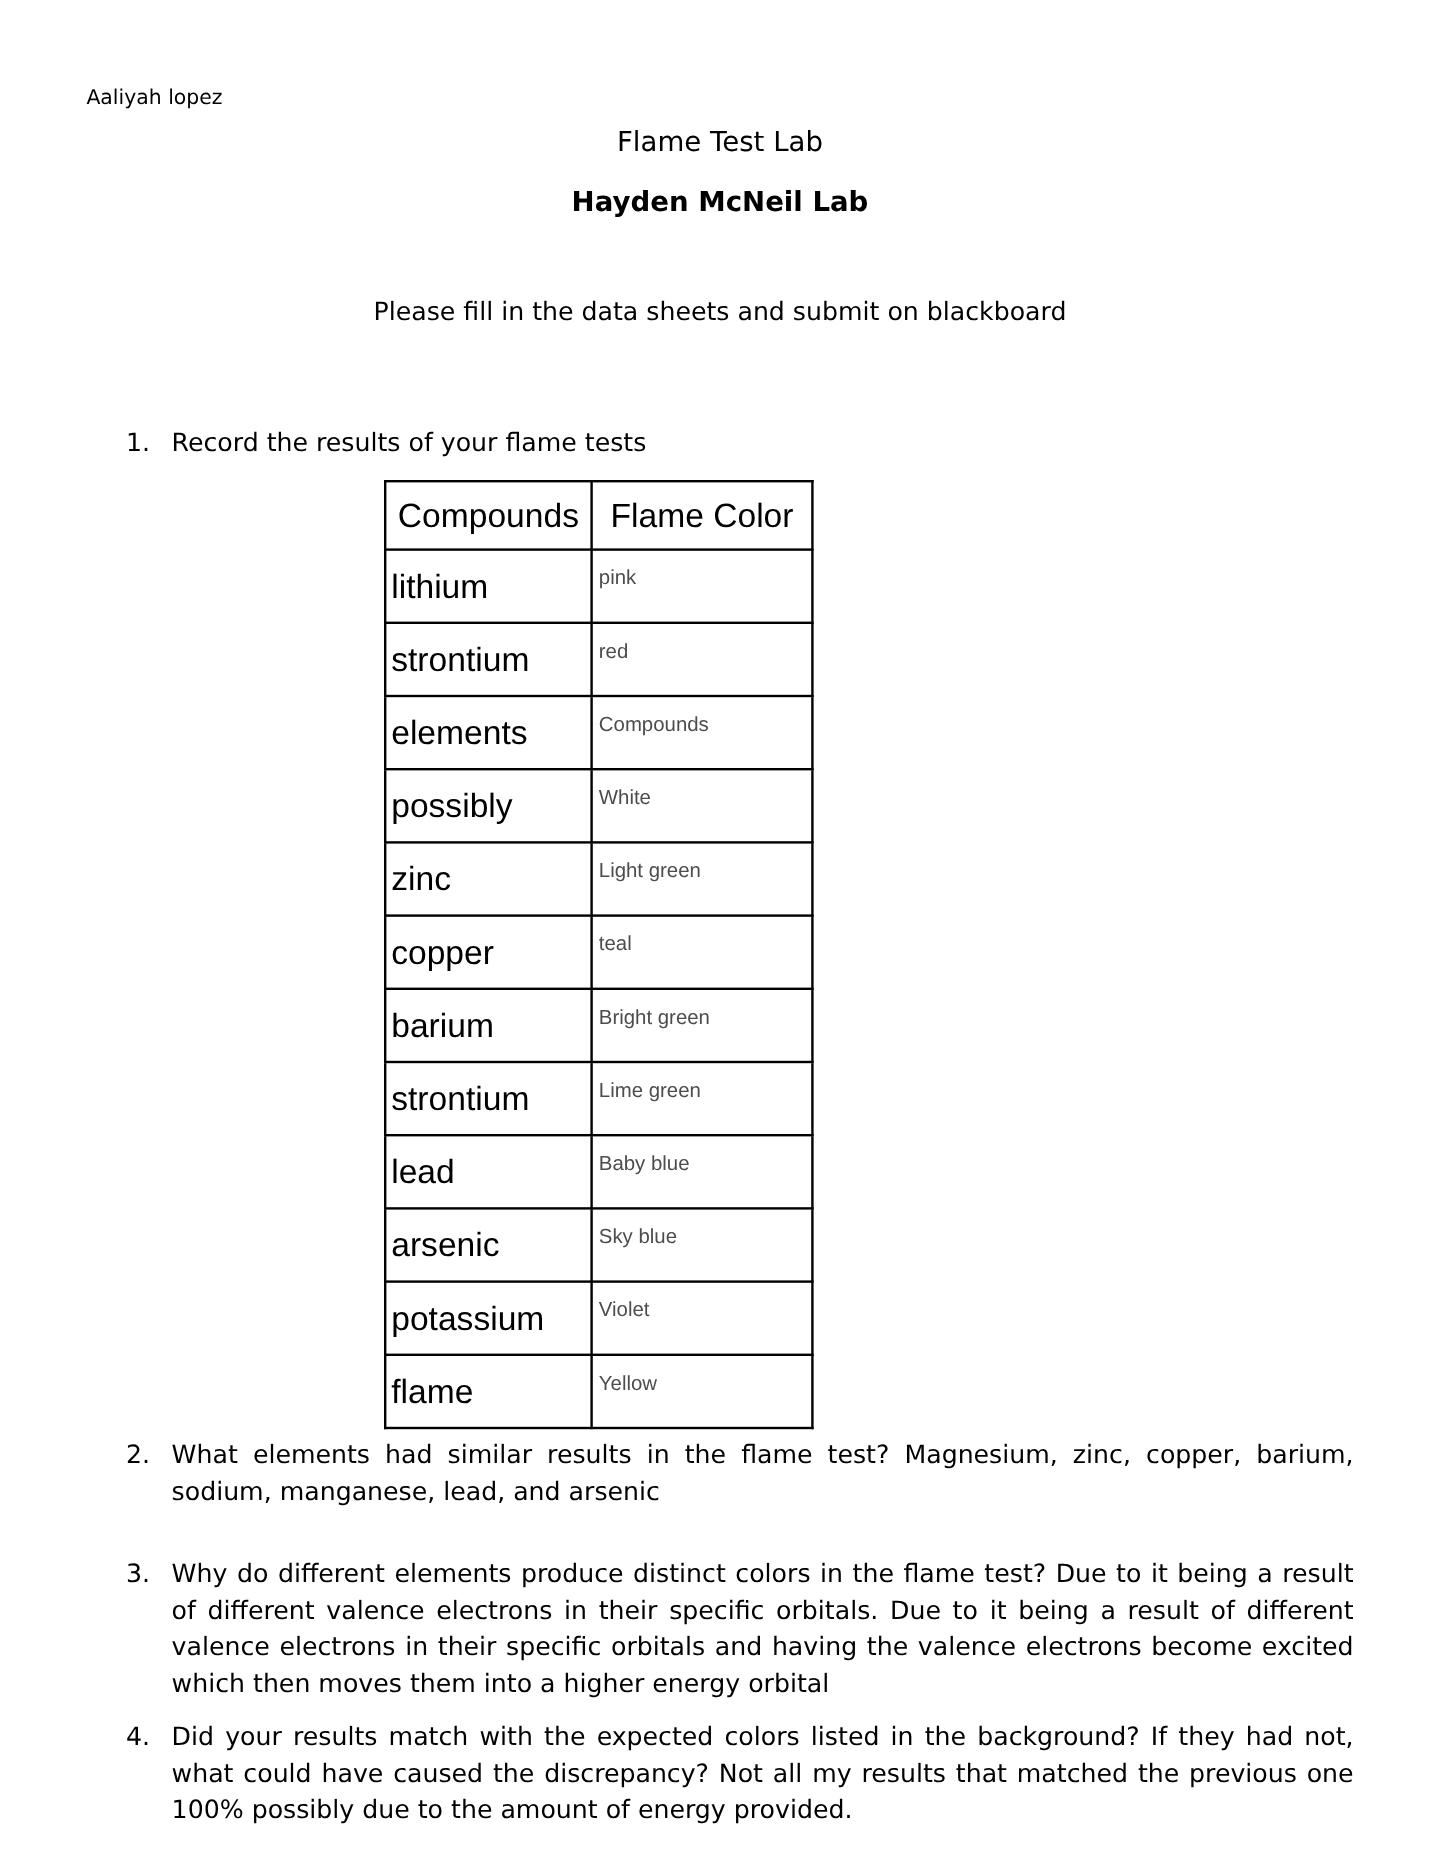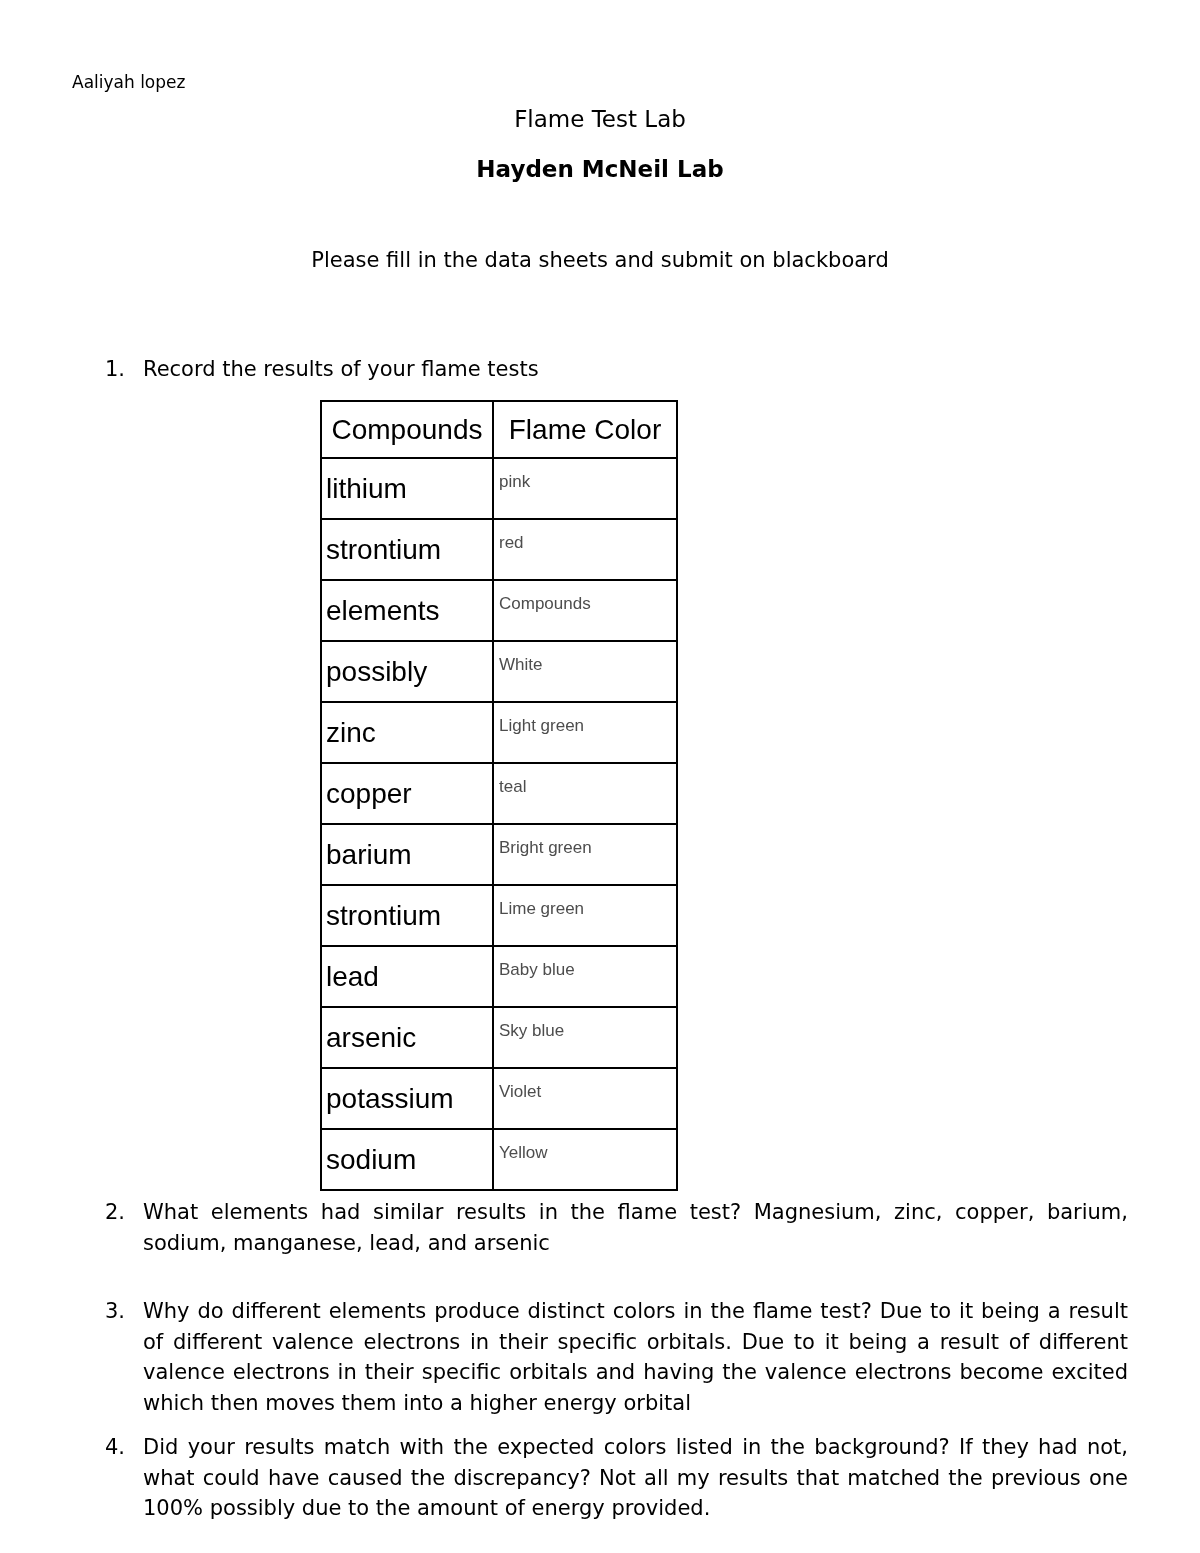--- a/index.html
+++ b/index.html
@@ -163,21 +163,21 @@
       <td class="compound-cell">arsenic</td>
       <td class="flame-color-cell">Sky blue</td>
     </tr>
 
     <tr>
       <td class="compound-cell">potassium</td>
       <td class="flame-color-cell">Violet</td>
     </tr>
 
     <tr>
-      <td class="compound-cell">sodium</td>
+      <td class="compound-cell">flame</td>
       <td class="flame-color-cell">Yellow</td>
     </tr>
   </tbody>
   </table>
 
   <div class="question q2">
     <span class="qnum">2.</span>
     <span>What elements had similar results in the flame test? Magnesium, zinc, copper, barium, sodium, manganese, lead, and arsenic</span>
   </div>
 

